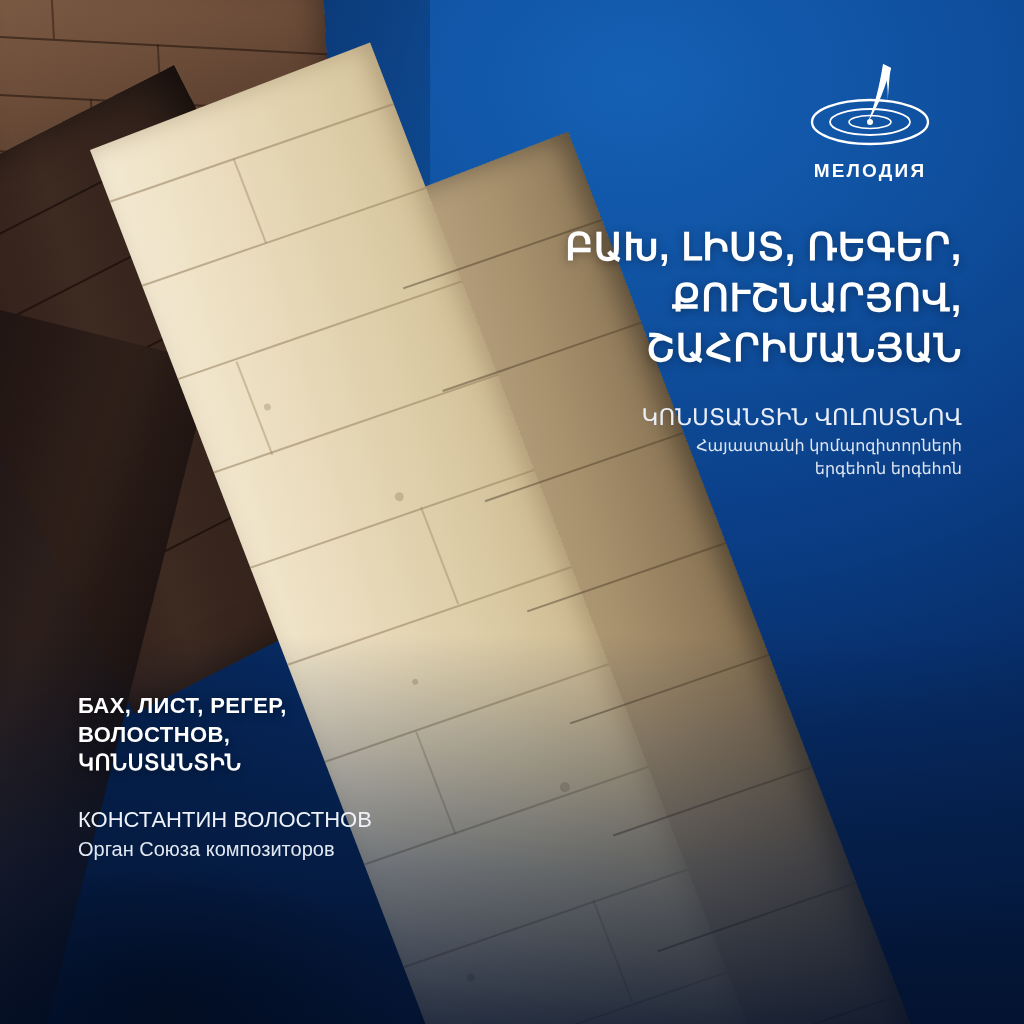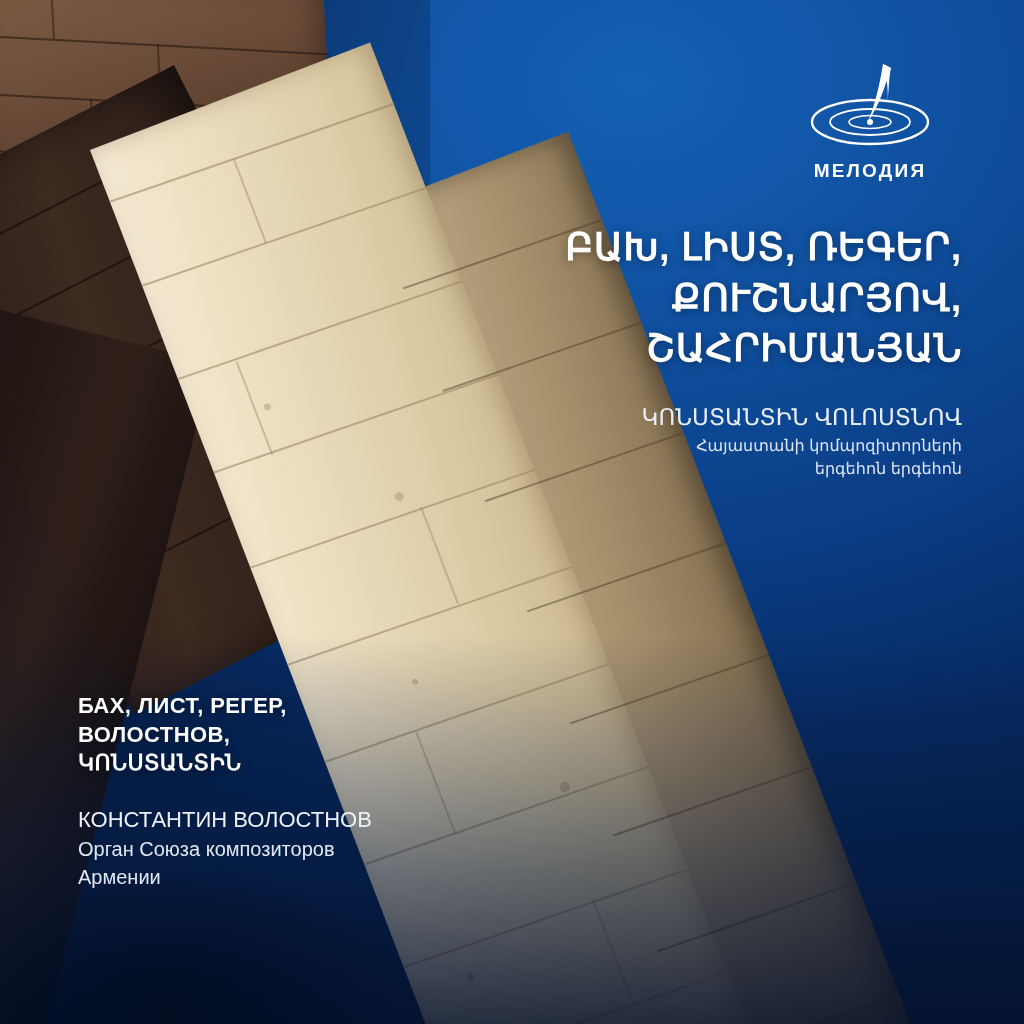--- a/index.html
+++ b/index.html
@@ -399,16 +399,15 @@
     <div class="hy-sub">Հայաստանի կոմպոզիտորների</div>
     <div class="hy-sub">երգեհոն երգեհոն</div>
   </div>
 
   <div class="ru-block">
     <div class="ru-title">БАХ, ЛИСТ, РЕГЕР,</div>
     <div class="ru-title">ВОЛОСТНОВ,</div>
     <div class="ru-title">ԿՈՆՍՏԱՆՏԻՆ</div>
     <div class="ru-performer">КОНСТАНТИН ВОЛОСТНОВ</div>
     <div class="ru-sub">Орган Союза композиторов</div>
-    <div class="ru-sub">Армении</div>
   </div>
 
 </div>
 
 </body></html>

